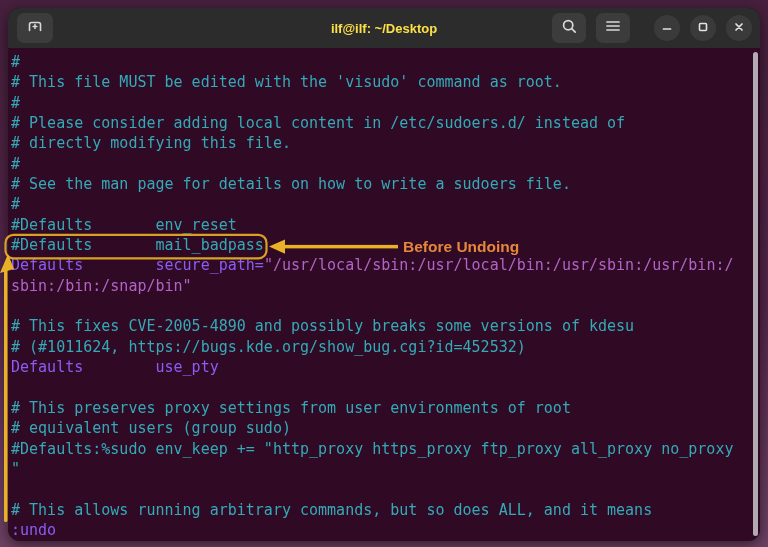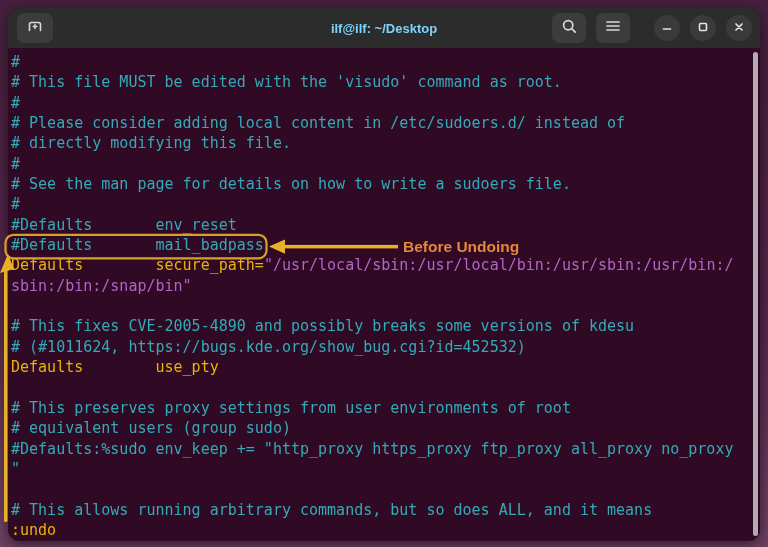--- a/index.html
+++ b/index.html
@@ -17,39 +17,39 @@
     position:relative;height:40px;background:#2c2c2c;
     border-bottom:1px solid #222;
   }
   .tb-btn{
     position:absolute;top:5px;width:36px;height:30px;border-radius:7px;
     background:#3c3c3c;display:flex;align-items:center;justify-content:center;
   }
   .tb-title{
     position:absolute;left:120px;right:120px;top:0;height:40px;
     display:flex;align-items:center;justify-content:center;
-    color:#7dd3fc;font-size:13px;font-weight:bold;
+    color:#fde047;font-size:13px;font-weight:bold;
     font-family:"Liberation Sans",sans-serif;white-space:nowrap;
   }
   .tb-right{position:absolute;right:8px;top:0;height:40px;display:flex;align-items:center;gap:10px;}
   .circle-btn{
     width:26px;height:26px;border-radius:50%;background:#3a3a3a;
     display:flex;align-items:center;justify-content:center;
   }
   .terminal{
     position:absolute;top:40px;left:0;right:0;bottom:0;background:#300a24;
   }
   .term-text{
     position:absolute;left:3px;top:4px;
     font-family:"DejaVu Sans Mono",monospace;
     font-size:15px;line-height:20.35px;white-space:pre;
   }
   .term-line{height:20.35px;}
   .c-cyan{color:#33aab8;}
-  .c-white{color:#eab308;}
+  .c-white{color:#8b5cf6;}
   .c-magenta{color:#b163c6;}
   .scrollbar{
     position:absolute;right:2px;top:4px;width:5px;height:484px;
     background:#b3abb3;border-radius:3px;
   }
   .overlay{
     position:absolute;left:0;top:0;width:768px;height:547px;
     pointer-events:none;z-index:20;
   }
   .annotation-label{

